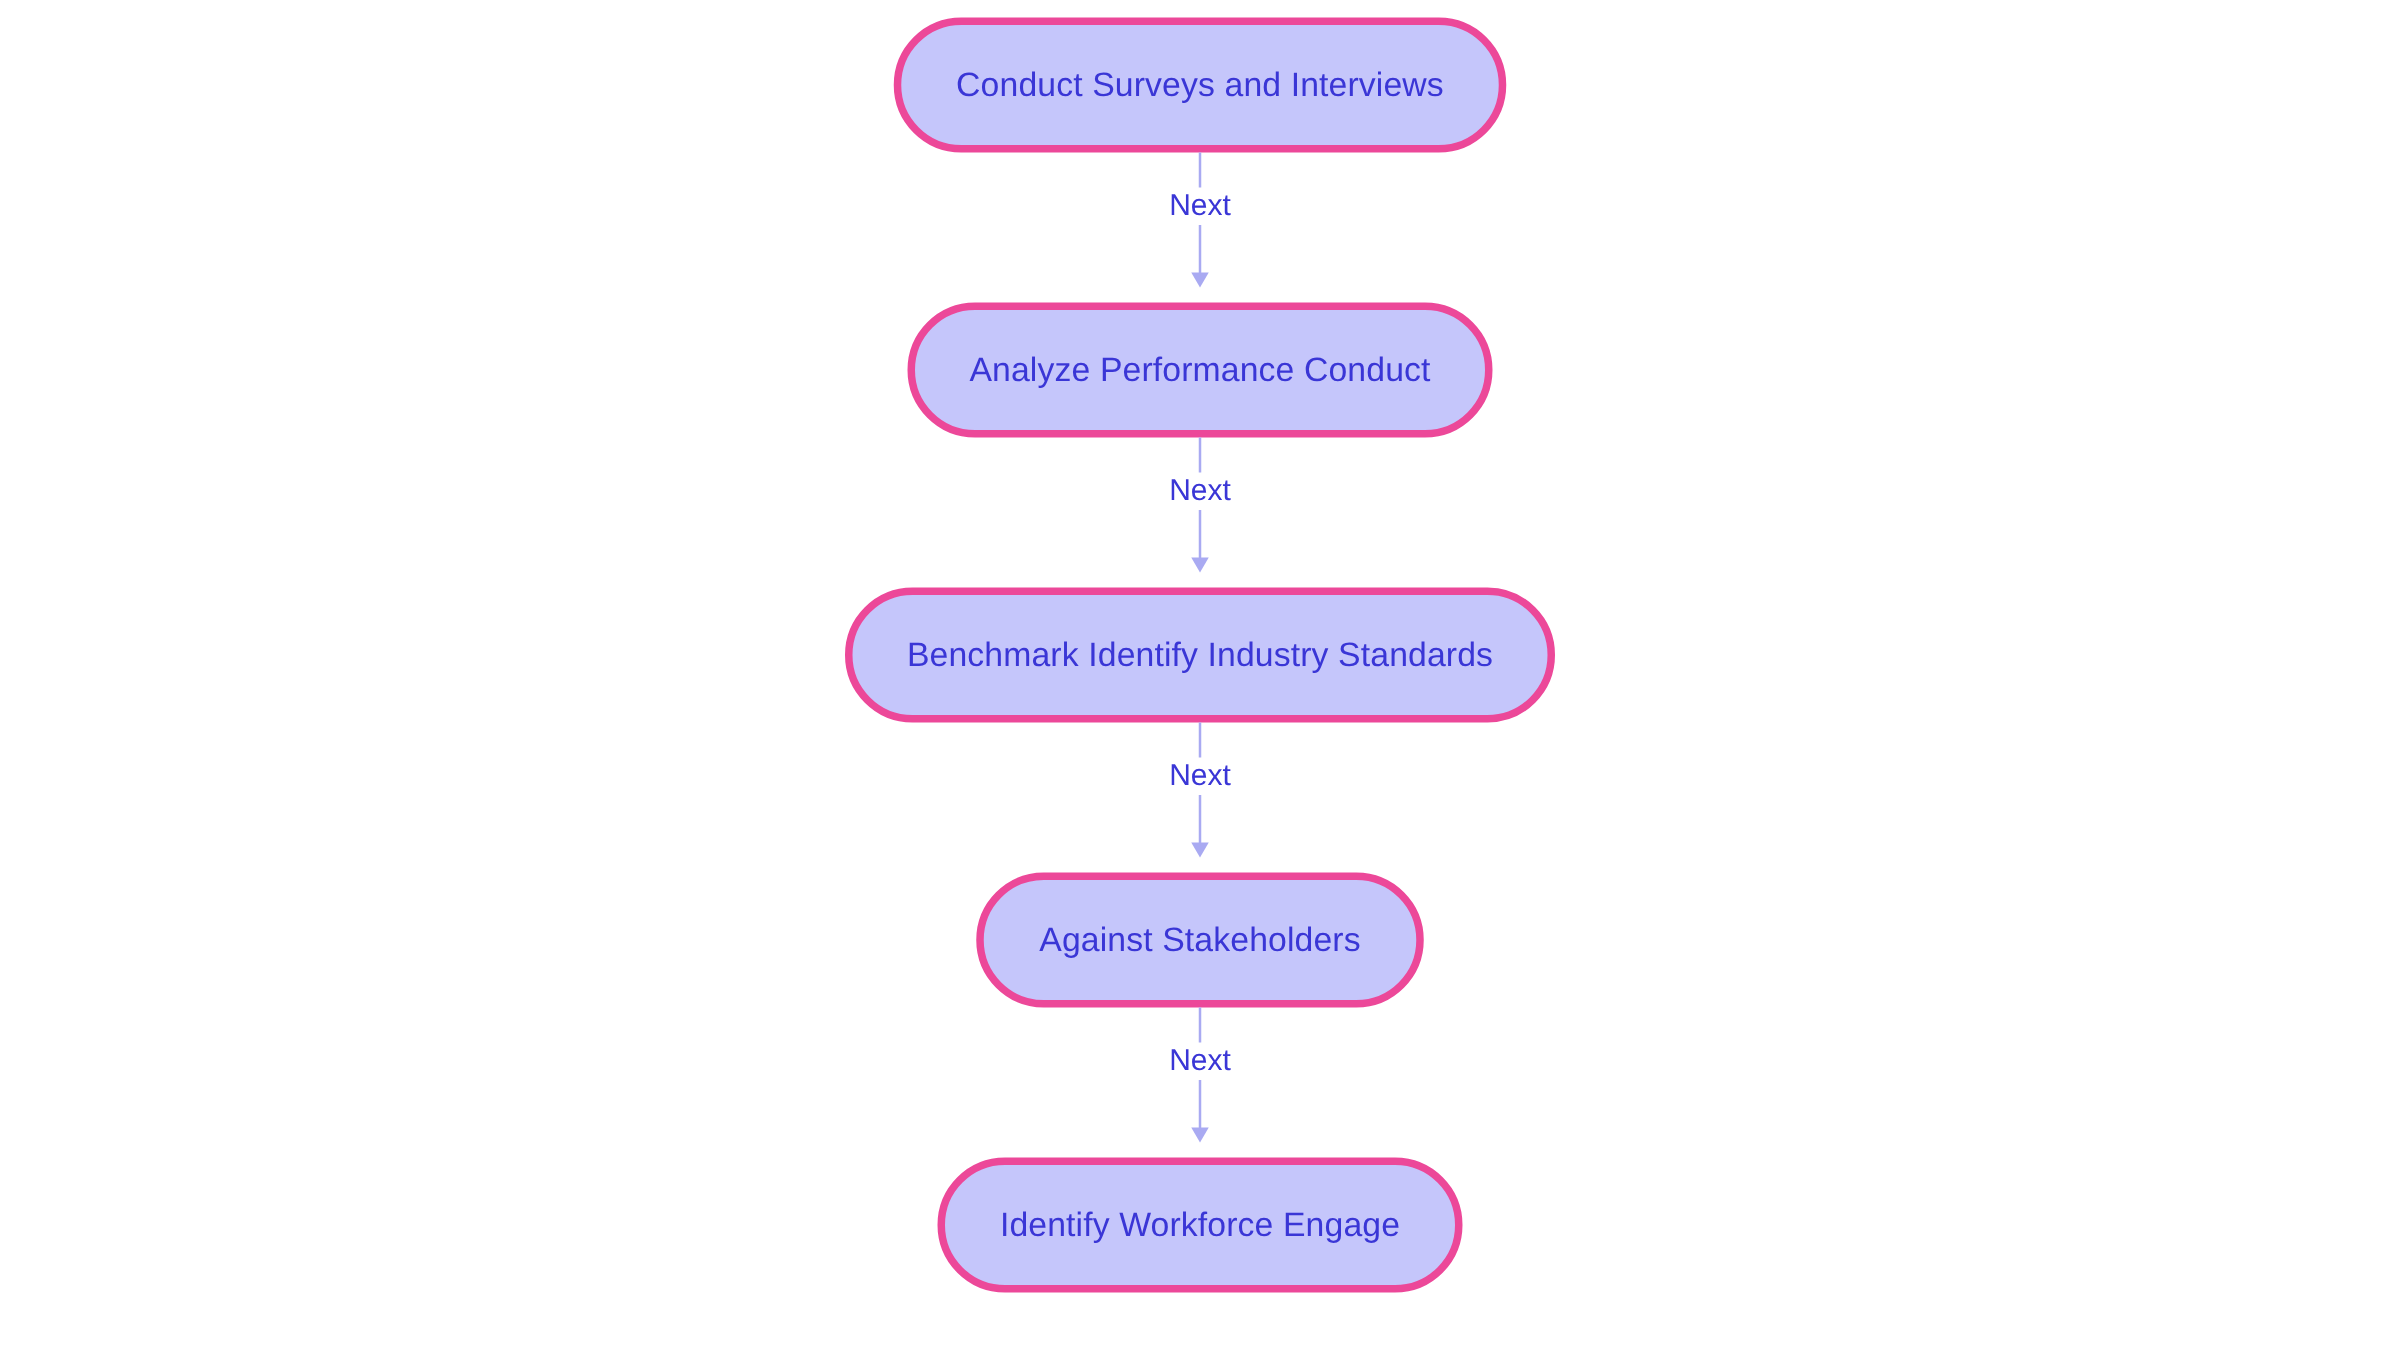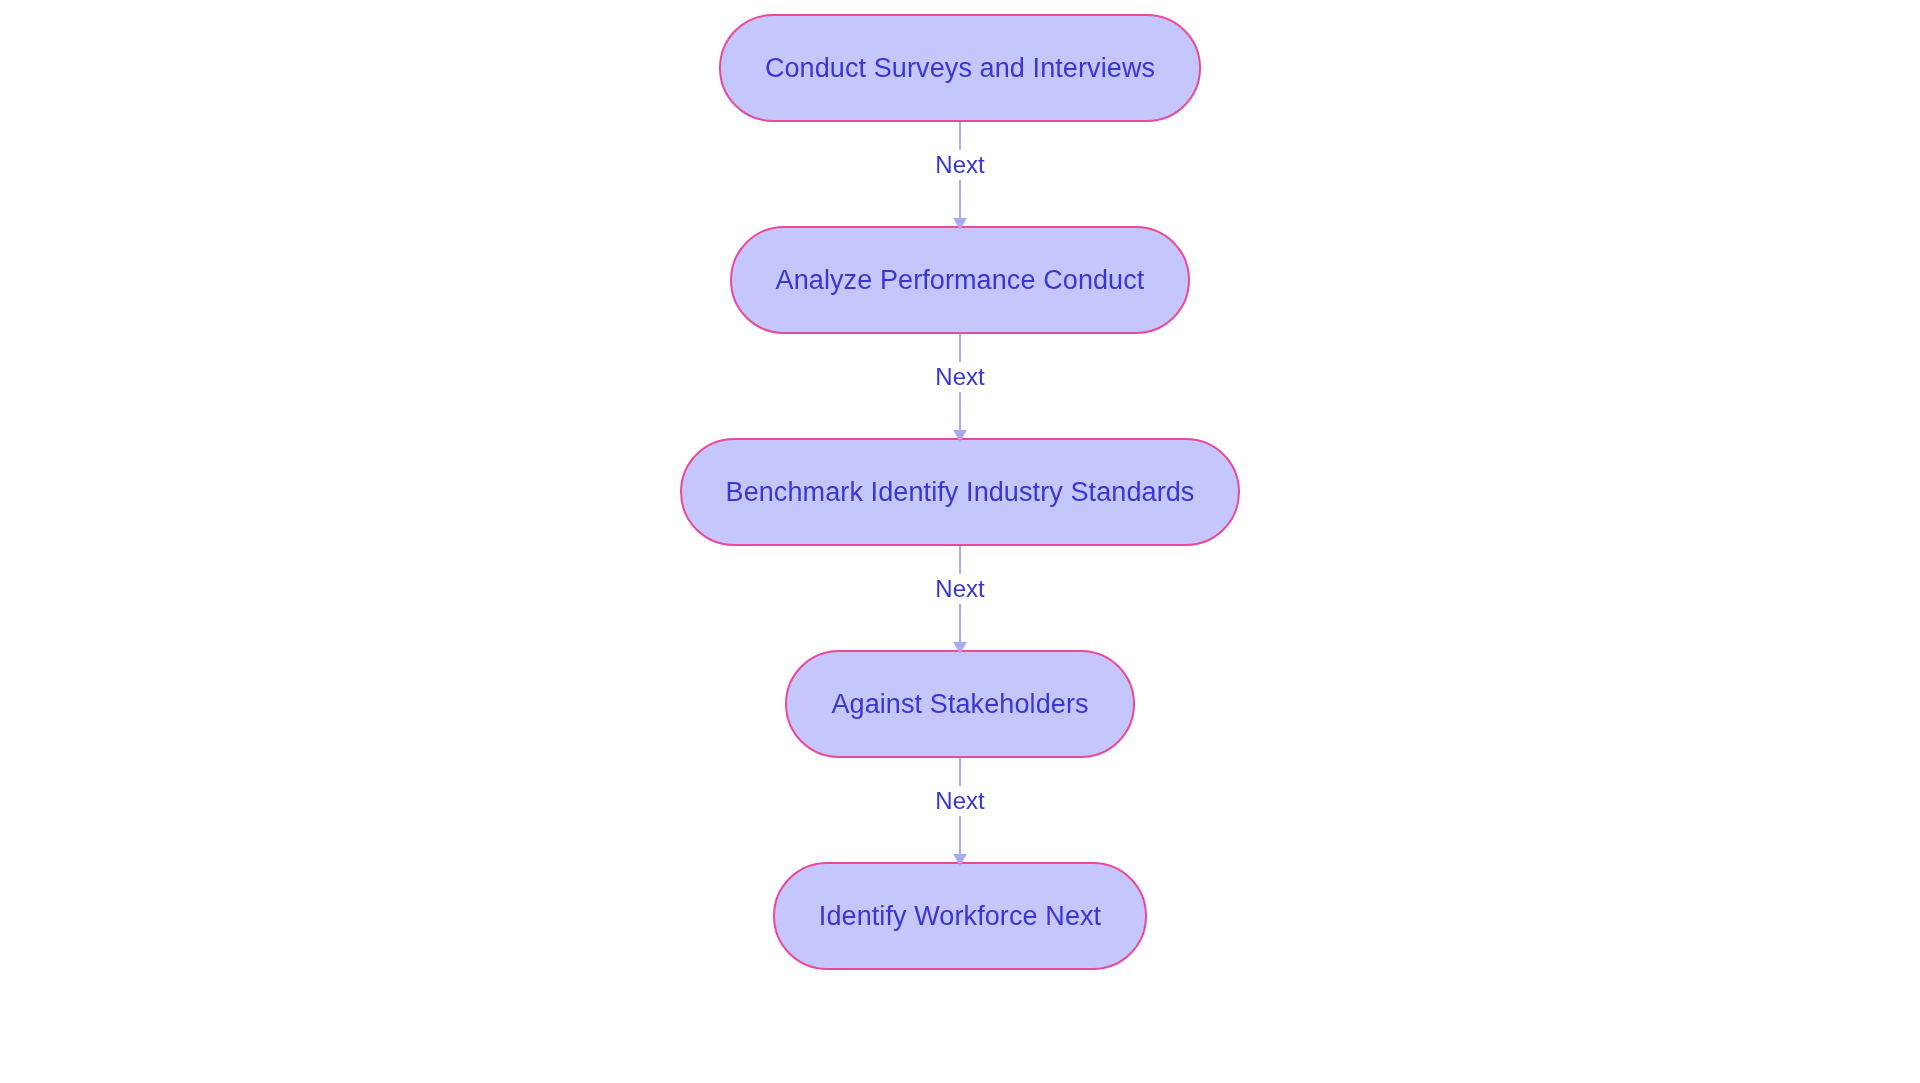--- a/index.html
+++ b/index.html
@@ -32,36 +32,36 @@
     padding-top: 14px;
     box-sizing: border-box;
   }
 
   .node {
     display: flex;
     align-items: center;
     justify-content: center;
     box-sizing: border-box;
     background: #c5c6fb;
-    border: 2px solid #ec4899;
+    border: 6px solid #ec4899;
     border-radius: 60px;
     color: #3a36d6;
     font-size: 27px;
     letter-spacing: 0.1px;
     white-space: nowrap;
     height: 108px;
     padding: 0 44px;
   }
 
   .connector {
     display: flex;
     flex-direction: column;
     align-items: center;
     justify-content: flex-start;
-    height: 104px;
+    height: 120px;
     position: relative;
     width: 240px;
   }
 
   .connector .line {
     position: absolute;
     top: 0;
     left: 50%;
     transform: translateX(-50%);
     width: 2px;
@@ -134,17 +134,17 @@
       <span>Against Stakeholders</span>
     </div>
 
     <div class="connector">
       <div class="line"></div>
       <div class="arrowhead"></div>
       <div class="edge-label">Next</div>
     </div>
 
     <div class="node">
-      <span>Identify Workforce Next</span>
+      <span>Identify Workforce Engage</span>
     </div>
 
   </div>
 </div>
 
 </body></html>

